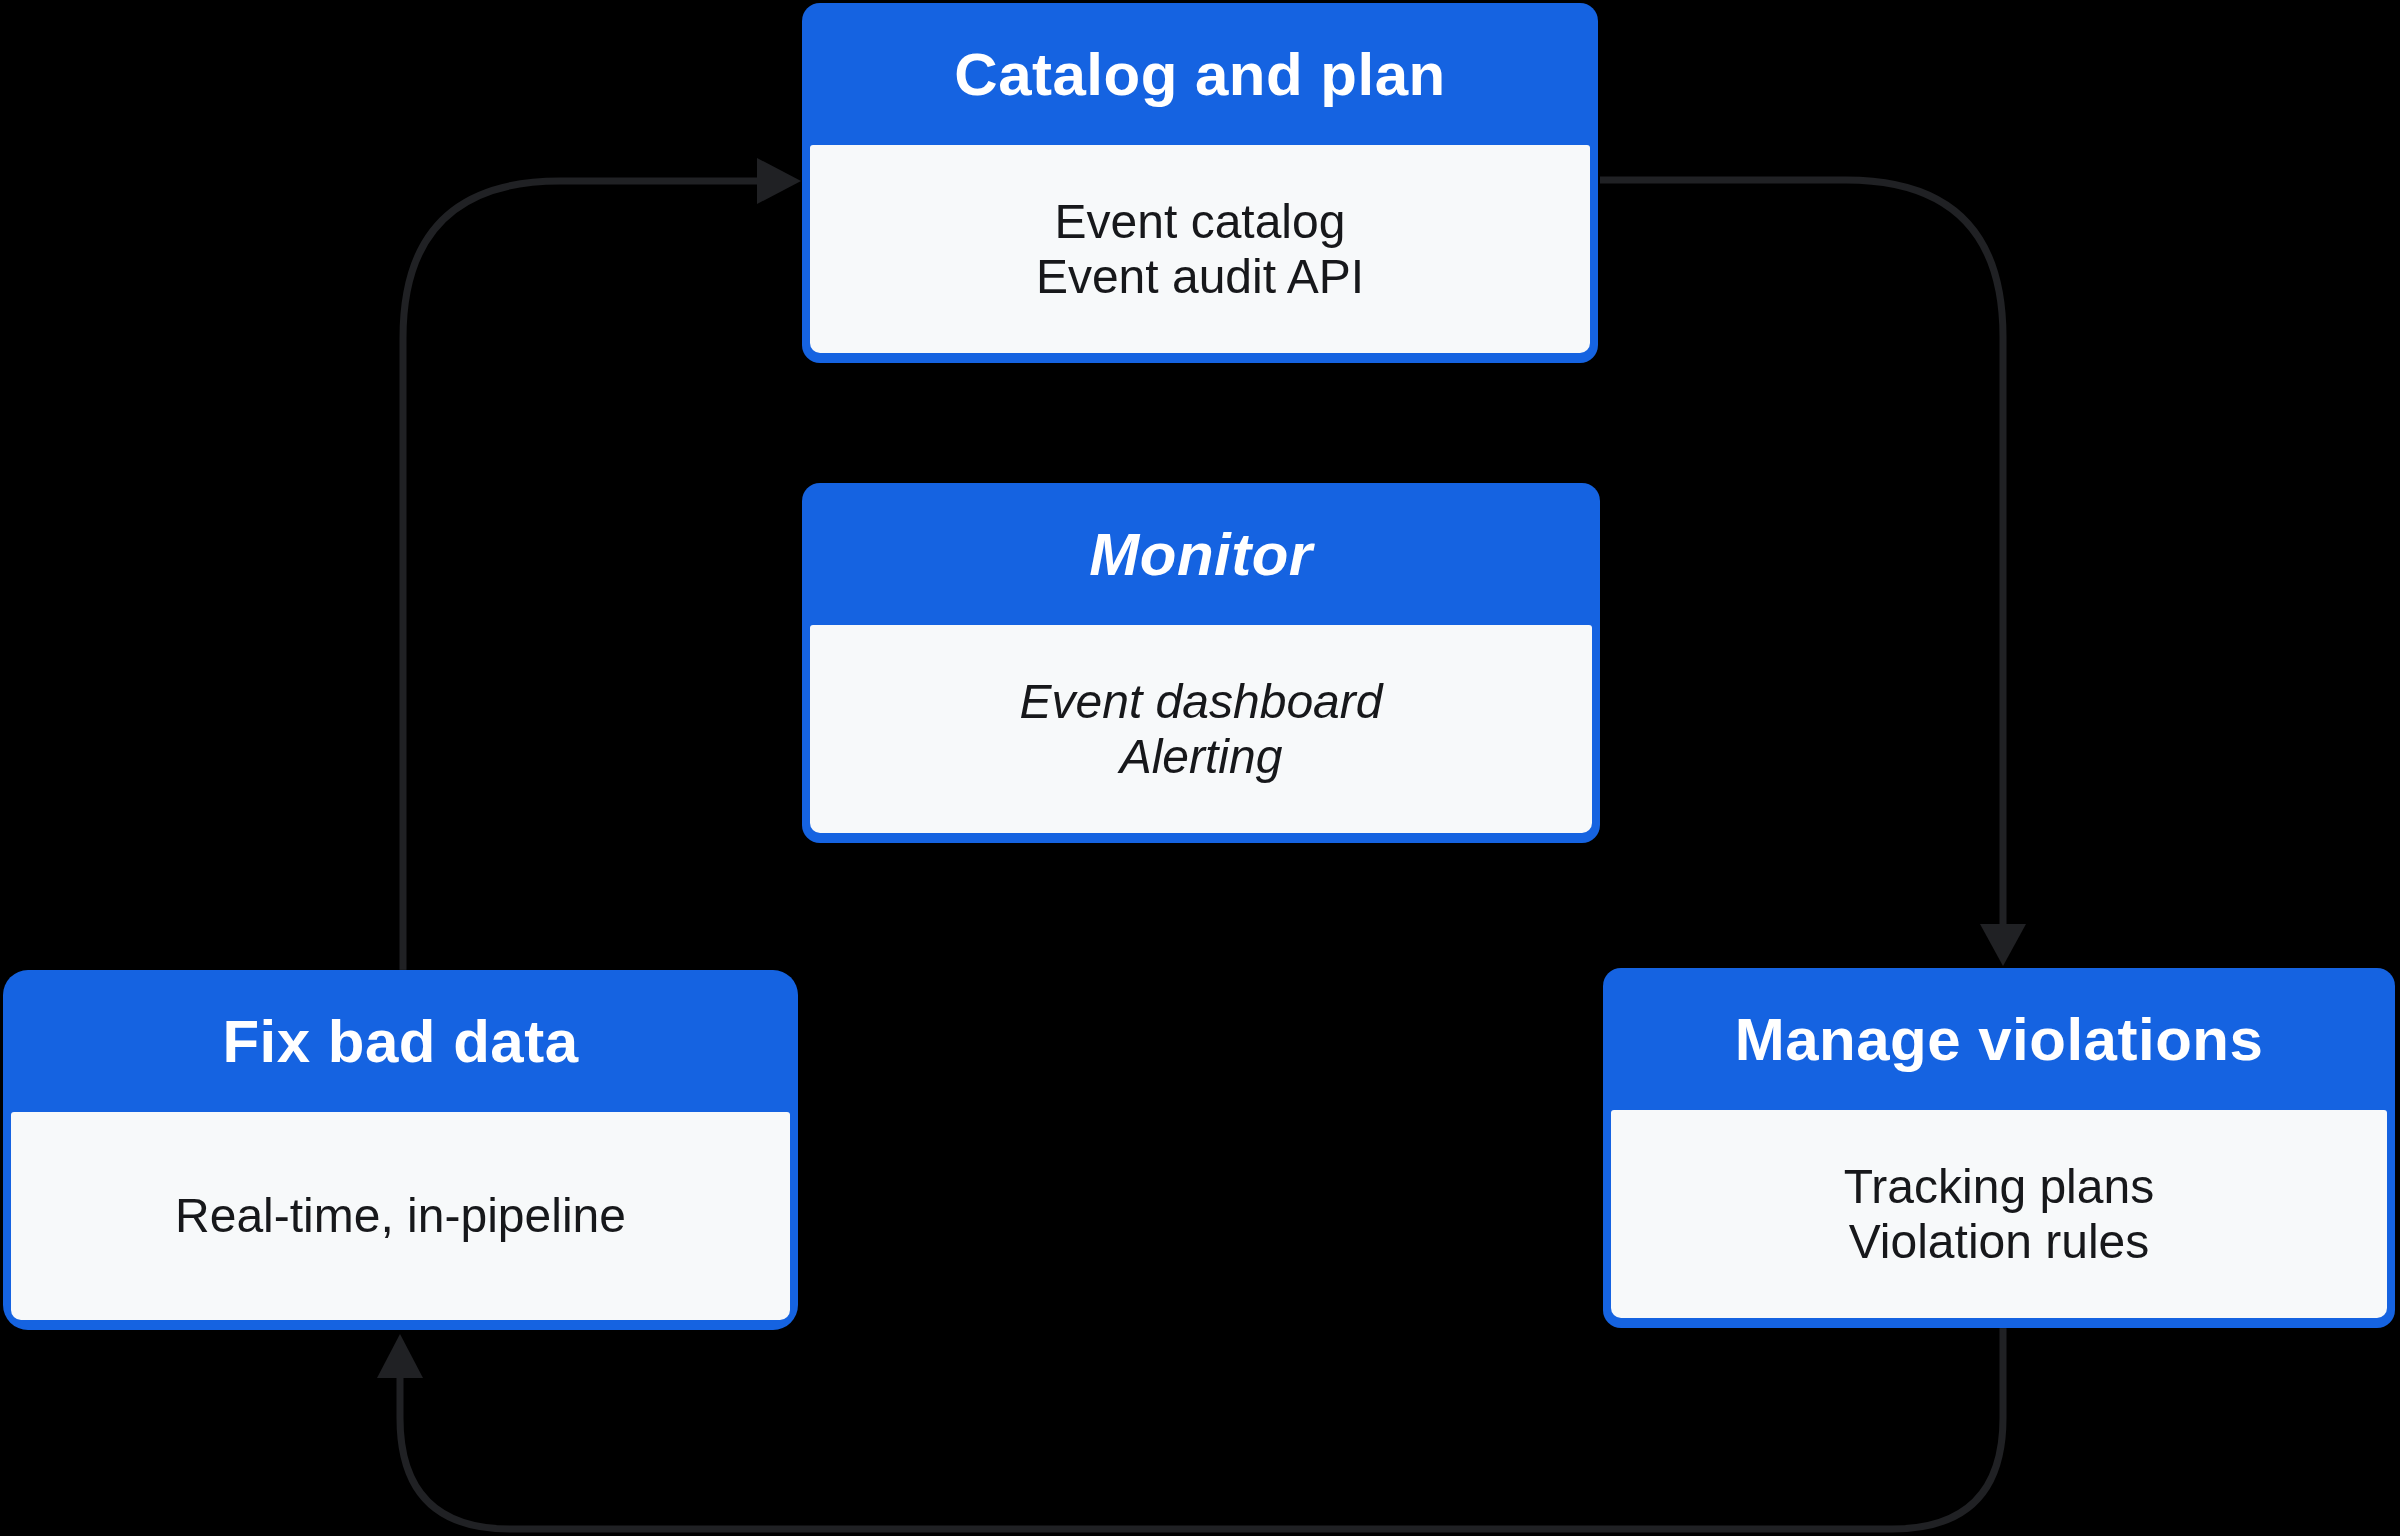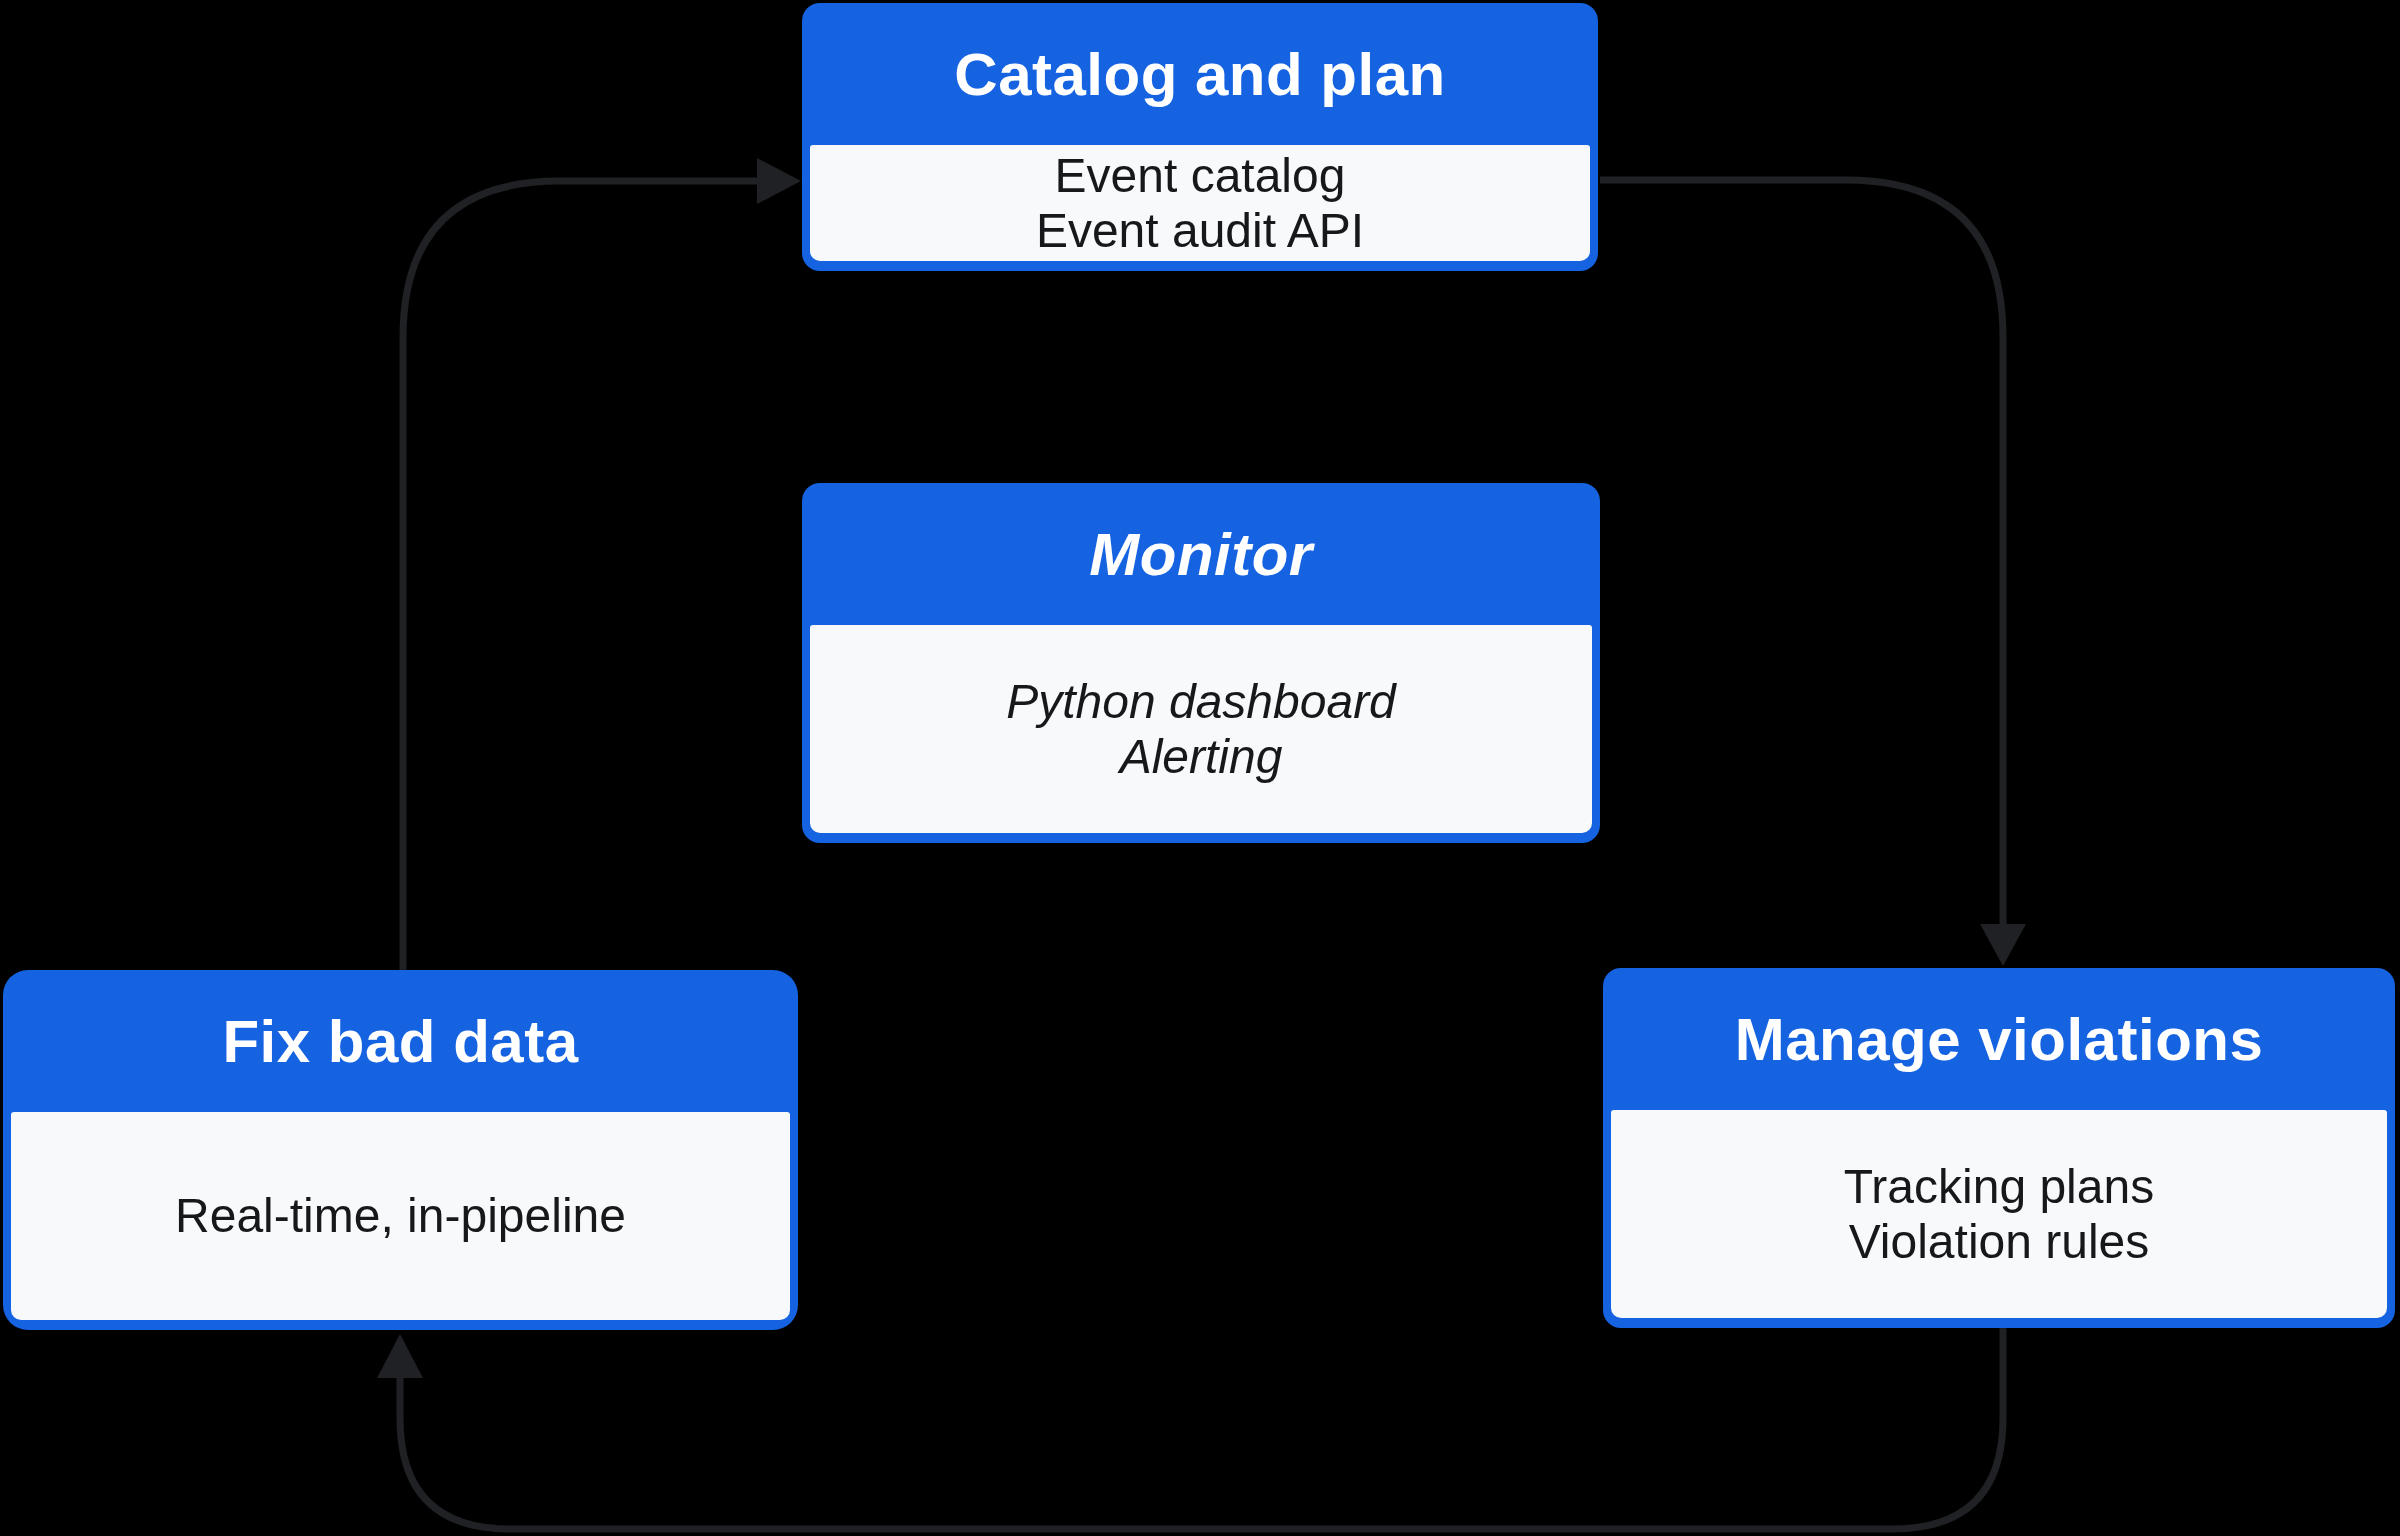--- a/index.html
+++ b/index.html
@@ -52,21 +52,21 @@
     flex-direction: column;
     align-items: center;
     justify-content: center;
   }
   .node-item {
     font-size: 48px;
     line-height: 1.15;
     color: var(--body-text, #17181b);
     white-space: nowrap;
   }
-  #node-catalog { left: 802px; top: 3px;    width: 796px; height: 268px; }
+  #node-catalog { left: 802px; top: 3px;    width: 796px; height: 360px; }
   #node-monitor { left: 802px; top: 483px;  width: 798px; height: 360px; font-style: italic; }
   #node-fix     { left: 3px;   top: 970px;  width: 795px; height: 360px; border-radius: 25px; }
   #node-manage  { left: 1603px; top: 968px; width: 792px; height: 360px; }
 </style>
 </head>
 <body>
 
 <div class="canvas">
 
   <svg class="arrows-layer" viewBox="0 0 2400 1536" xmlns="http://www.w3.org/2000/svg" aria-hidden="true">
@@ -88,21 +88,21 @@
     <div class="node-header">Catalog and plan</div>
     <div class="node-body">
       <div class="node-item">Event catalog</div>
       <div class="node-item">Event audit API</div>
     </div>
   </div>
 
   <div class="node" id="node-monitor">
     <div class="node-header">Monitor</div>
     <div class="node-body">
-      <div class="node-item">Python dashboard</div>
+      <div class="node-item">Event dashboard</div>
       <div class="node-item">Alerting</div>
     </div>
   </div>
 
   <div class="node" id="node-fix">
     <div class="node-header">Fix bad data</div>
     <div class="node-body">
       <div class="node-item">Real-time, in-pipeline</div>
     </div>
   </div>

